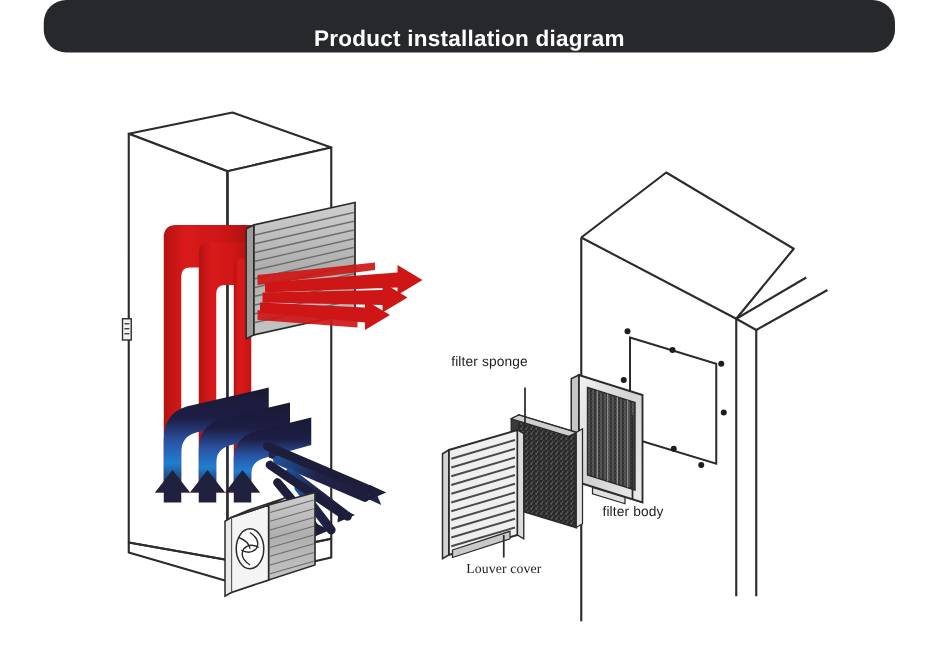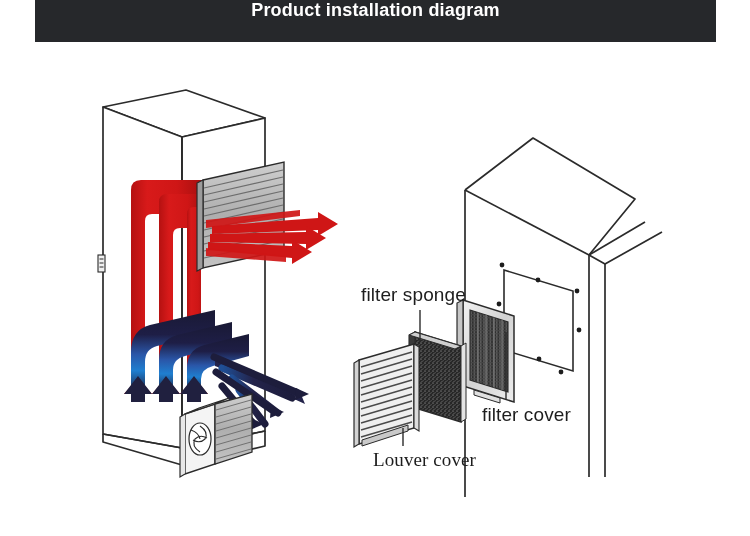--- a/index.html
+++ b/index.html
@@ -11,42 +11,42 @@
     overflow:hidden;
     position:relative;
   }
   #page{position:relative;width:750px;height:536px;background:#fff;}
 
   
   .header-bar{
     position:absolute;
     left:35px;top:0;width:681px;height:42px;
     background:#26282b;
-    display:flex;align-items:flex-start;justify-content:center;
+    display:flex;align-items:flex-end;justify-content:center;border-radius:18px;
   }
   .header-title{
     color:#ffffff;
     font-size:18px;
     font-weight:700;
     letter-spacing:.2px;
     font-family:"Liberation Sans", sans-serif;
     white-space:nowrap;
   }
 
   
   .canvas{
     position:absolute;left:0;top:42px;width:750px;height:494px;
   }
   .canvas svg{display:block;}
 
   
   .lbl{
     position:absolute;
     font-family:"Liberation Sans", sans-serif;
-    font-size:19px;
+    font-size:11px;
     color:#1d1d1d;
     white-space:nowrap;
     letter-spacing:.1px;
   }
   .lbl-filter-sponge{left:361px;top:242px;}
   .lbl-louver-cover{left:373px;top:407px;font-family:Liberation Serif, serif;}
   .lbl-filter-body{left:482px;top:362px;}
 </style>
 </head>
 <body>
@@ -316,16 +316,16 @@
 
           <line x1="403" y1="386" x2="403" y2="404" stroke="#2b2b2b" stroke-width="1.4"></line>
         </g>
       </g>
     </svg>
 
     <span class="lbl lbl-filter-sponge">filter sponge</span>
 
     <span class="lbl lbl-louver-cover">Louver cover</span>
 
-    <span class="lbl lbl-filter-body">filter cover</span>
+    <span class="lbl lbl-filter-body">filter body</span>
   </div>
 
 </div>
 
 </body></html>

